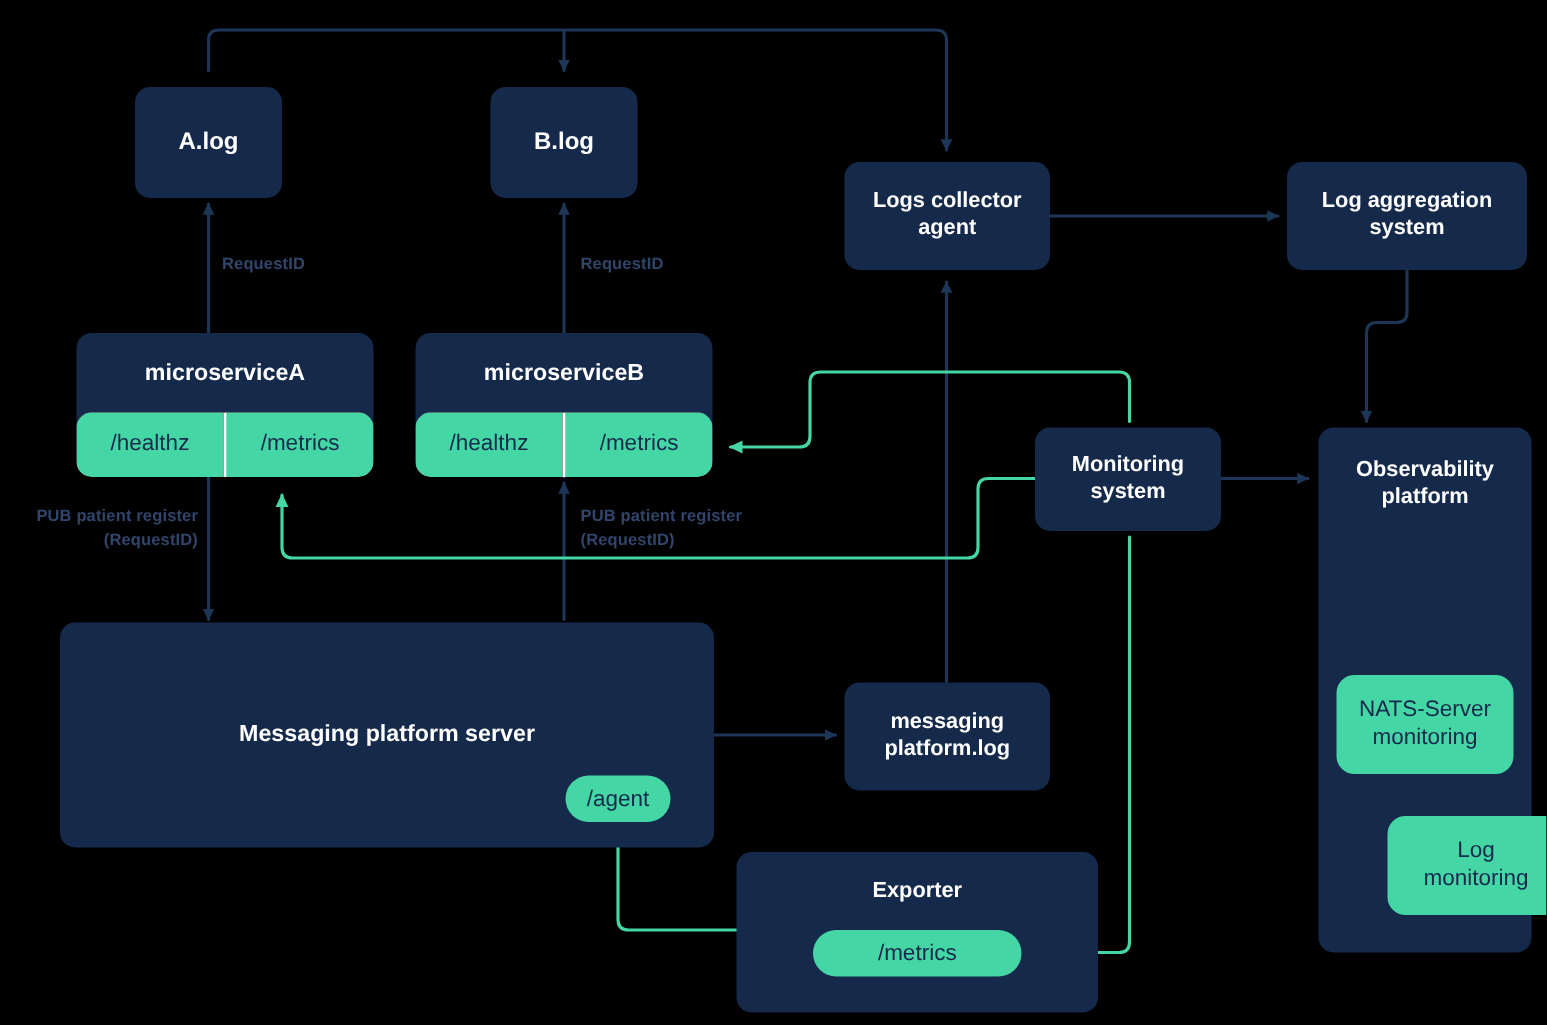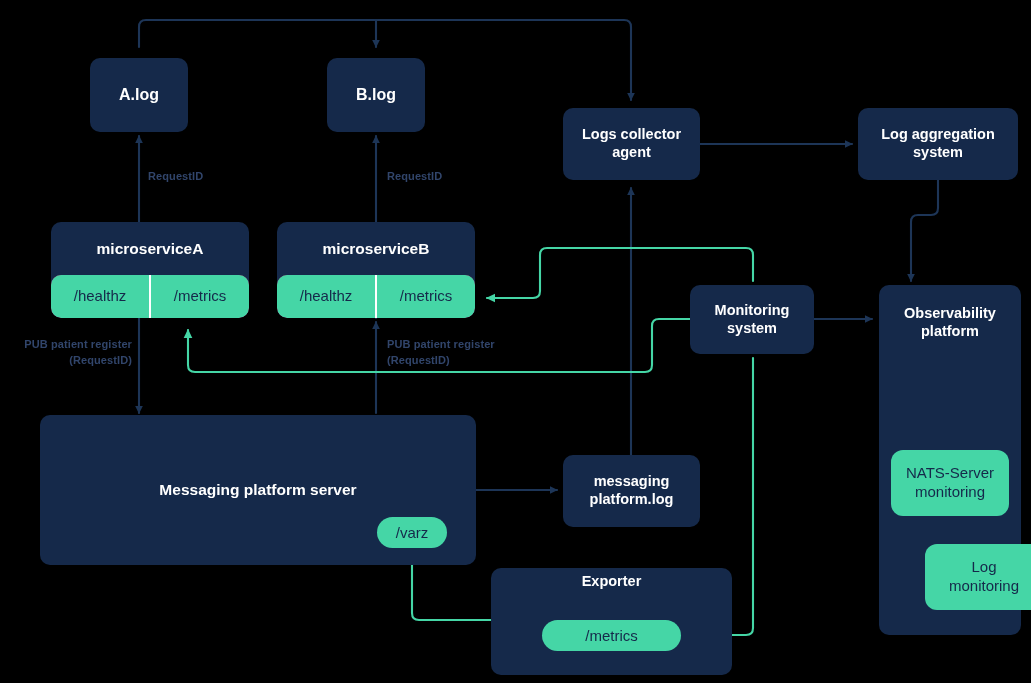--- a/index.html
+++ b/index.html
@@ -210,29 +210,29 @@
 platform</span>
   </div>
   <div class="card" style="left:891px; top:450px; width:118px; height:66px;">NATS-Server
 monitoring</div>
   <div class="card" style="left:925px; top:544px; width:118px; height:66px;">Log
 monitoring</div>
 
   <div class="node" style="left:40px; top:415px; width:436px; height:150px; font-size:15.5px;">
     <span class="ttl">Messaging platform server</span>
   </div>
-  <div class="pill" style="left:377px; top:517px; width:70px; height:31px;">/varz</div>
+  <div class="pill" style="left:377px; top:517px; width:70px; height:31px;">/agent</div>
 
   <div class="node" style="left:563px; top:455px; width:137px; height:72px; font-size:14.5px;">
     <span class="ttl">messaging
 platform.log</span>
   </div>
 
   <div class="node" style="left:491px; top:568px; width:241px; height:107px; justify-content:flex-start; font-size:14.5px;">
-    <span class="ttl" style="padding-top:5px;">Exporter</span>
+    <span class="ttl" style="padding-top:18px;">Exporter</span>
   </div>
   <div class="pill" style="left:542px; top:620px; width:139px; height:31px;">/metrics</div>
 
   <div class="elabel left" style="left:148px; top:169px;">RequestID</div>
 
   <div class="elabel left" style="left:387px; top:169px;">RequestID</div>
 
   <div class="elabel right" style="left:6px; top:337px; width:126px;">PUB patient register
 (RequestID)</div>
 

